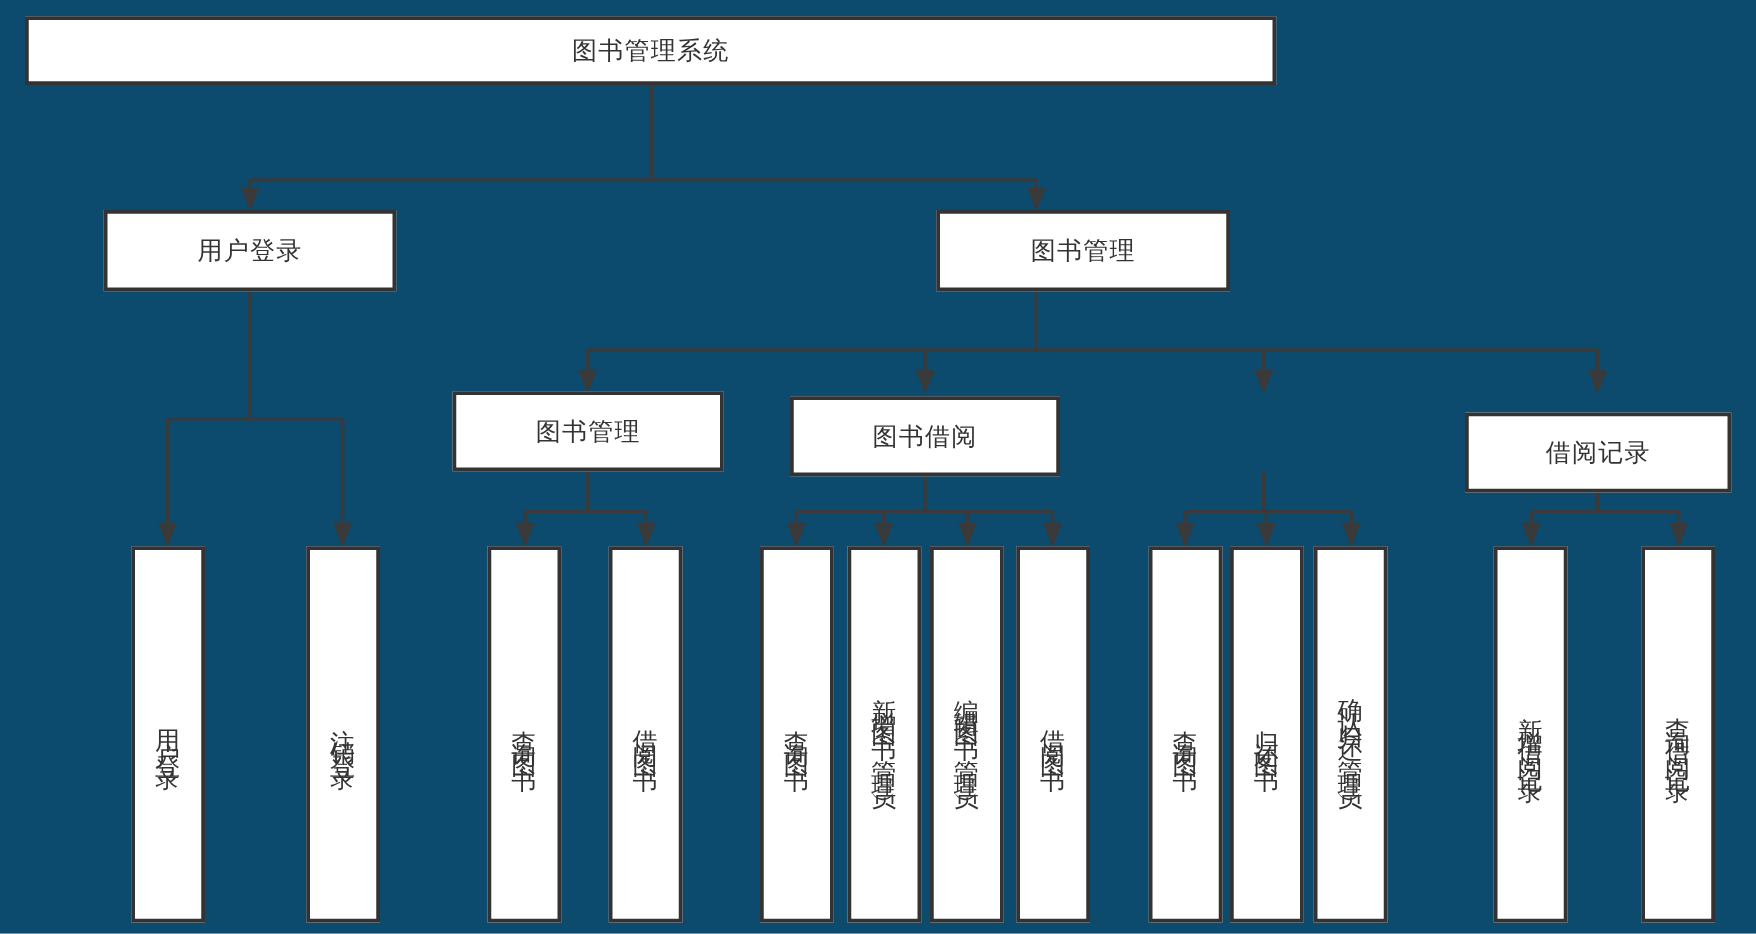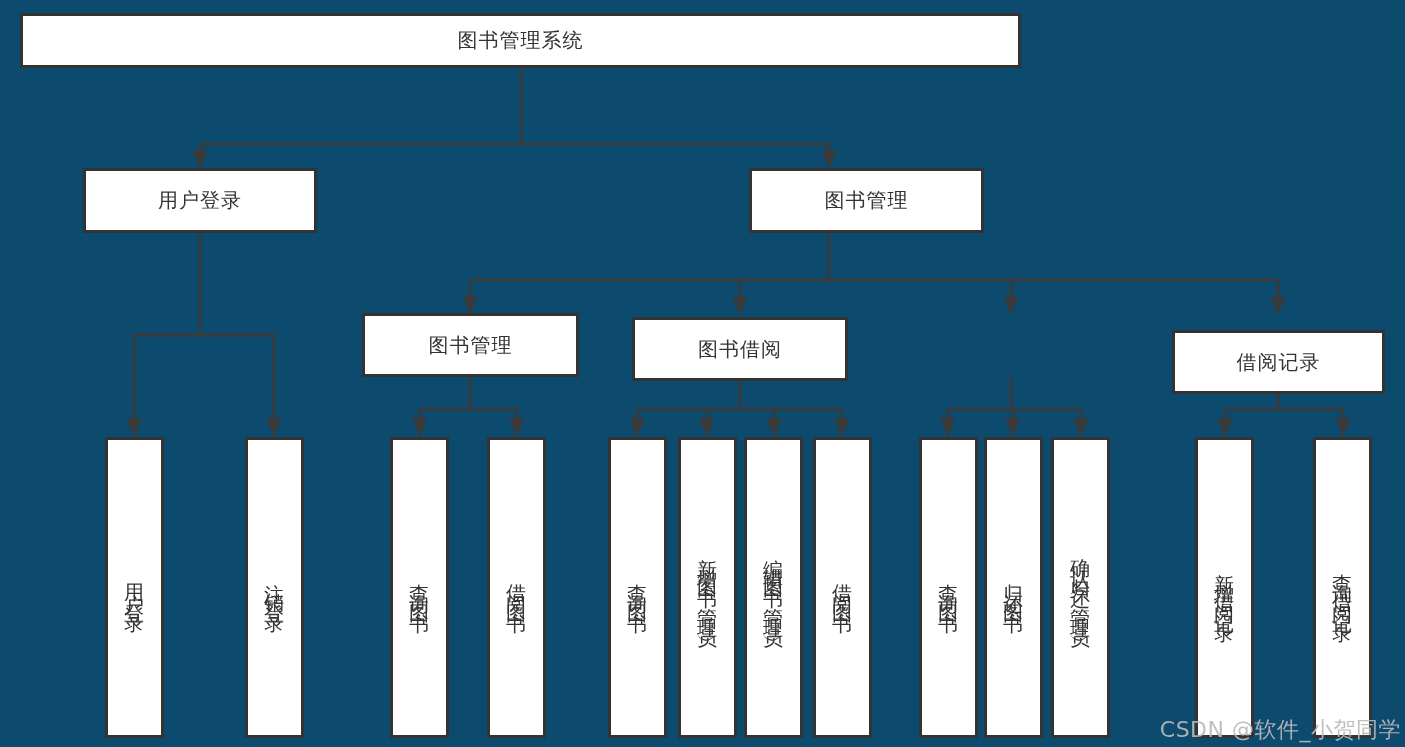--- a/index.html
+++ b/index.html
@@ -171,15 +171,14 @@
     <span class="vtext">确认归还（管理员）</span>
   </div>
 
   <div class="vbox" style="left:1195px;">
     <span class="vtext">新增借阅记录</span>
   </div>
   <div class="vbox" style="left:1313px;">
     <span class="vtext">查询借阅记录</span>
   </div>
 
-  <div id="watermark">CSDN @软件_小贺同学</div>
 
 </div>
 
 </body></html>

